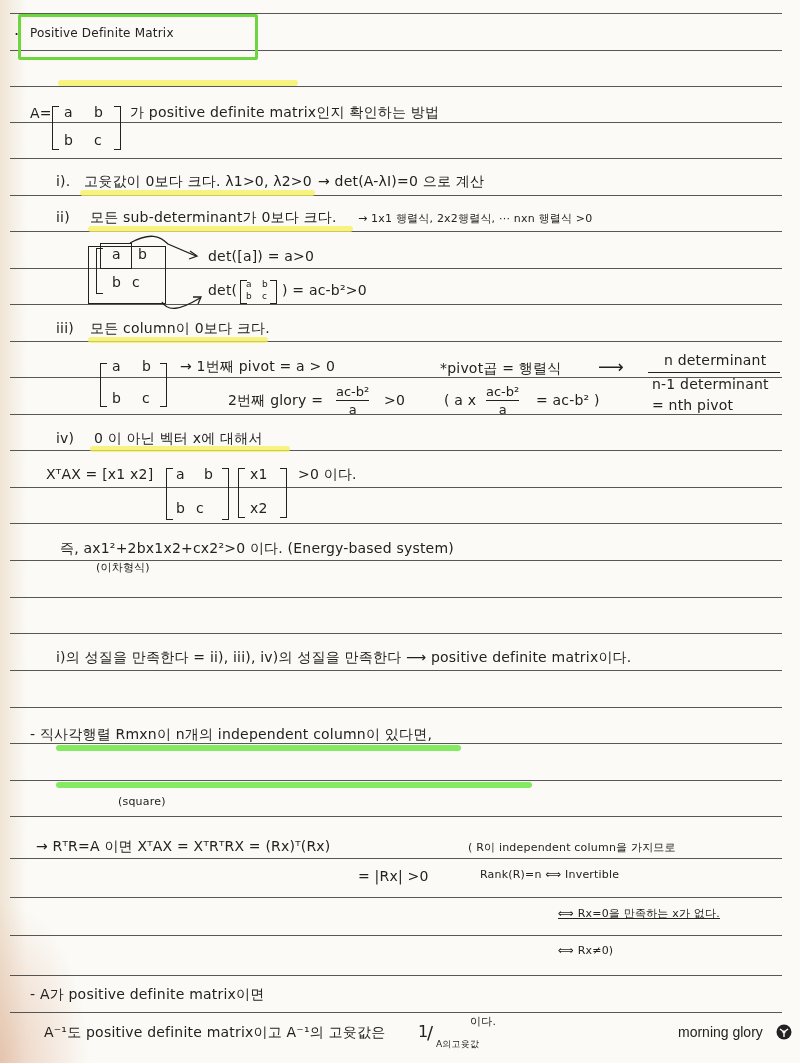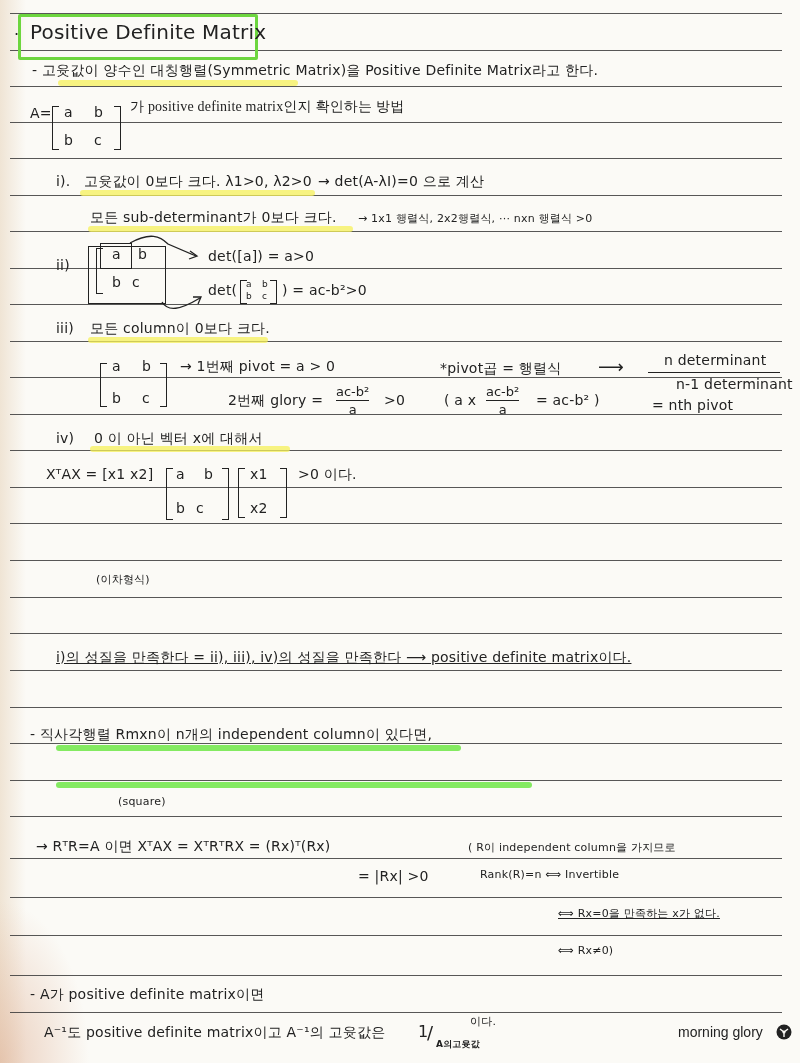--- a/index.html
+++ b/index.html
@@ -78,41 +78,40 @@
   <div class="rule" style="top:780px"></div>
   <div class="rule" style="top:816px"></div>
   <div class="rule" style="top:858px"></div>
   <div class="rule" style="top:897px"></div>
   <div class="rule" style="top:935px"></div>
   <div class="rule" style="top:975px"></div>
   <div class="rule" style="top:1012px"></div>
 
   <div class="title-box"></div>
   <div class="txt" style="left:14px;top:25px;font-size:16px;">·</div>
-  <div class="txt" style="left:30px;top:20px;font-size:20px;">Positive Definite Matrix</div>
+  <div class="txt" style="left:30px;top:26px;font-size:12px;">Positive Definite Matrix</div>
 
   <div class="hl-yellow" style="left:58px;top:80px;width:240px;"></div>
-  <div class="txt" style="left:32px;top:62px;">- 고윳값이 양수인 대칭행렬(Symmetric Matrix)을 Positive Definite Matrix라고 한다.</div>
 
   <div class="txt" style="left:30px;top:105px;">A=</div>
   <div class="bracket lbr" style="left:52px;top:106px;height:42px;"></div>
   <div class="txt" style="left:64px;top:104px;">a</div>
   <div class="txt" style="left:94px;top:104px;">b</div>
   <div class="txt" style="left:64px;top:132px;">b</div>
   <div class="txt" style="left:94px;top:132px;">c</div>
   <div class="bracket rbr" style="left:114px;top:106px;height:42px;"></div>
-  <div class="txt" style="left:130px;top:98px;font-family:Liberation Serif, serif;">가 positive definite matrix인지 확인하는 방법</div>
+  <div class="txt" style="left:130px;top:104px;">가 positive definite matrix인지 확인하는 방법</div>
 
   <div class="hl-yellow" style="left:80px;top:190px;width:235px;"></div>
   <div class="txt" style="left:56px;top:173px;">i).</div>
   <div class="txt" style="left:84px;top:173px;">고윳값이 0보다 크다. λ1&gt;0, λ2&gt;0</div>
   <div class="txt" style="left:318px;top:173px;">→ det(A-λI)=0 으로 계산</div>
 
   <div class="hl-yellow" style="left:88px;top:226px;width:265px;"></div>
-  <div class="txt" style="left:56px;top:209px;margin-top:48px;">ii)</div>
+  <div class="txt" style="left:56px;top:209px;">ii)</div>
   <div class="txt" style="left:90px;top:209px;">모든 sub-determinant가 0보다 크다.</div>
   <div class="txt small" style="left:358px;top:211px;">→ 1x1 행렬식, 2x2행렬식, ··· nxn 행렬식 &gt;0</div>
 
   <div class="box" style="left:88px;top:246px;width:76px;height:56px;"></div>
   <div class="box" style="left:100px;top:243px;width:30px;height:24px;"></div>
   <div class="bracket lbr" style="left:96px;top:248px;height:44px;"></div>
   <div class="txt" style="left:112px;top:246px;">a</div>
   <div class="txt" style="left:138px;top:246px;">b</div>
   <div class="txt" style="left:112px;top:274px;">b</div>
   <div class="txt" style="left:132px;top:274px;">c</div>
@@ -157,61 +156,62 @@
   <div class="frac" style="left:486px;top:384px;">
     <span>ac-b²</span>
     <span class="bar"></span>
     <span>a</span>
   </div>
   <div class="txt" style="left:536px;top:392px;">= ac-b² )</div>
 
   <div class="txt" style="left:598px;top:356px;font-size:18px;">⟶</div>
   <div class="txt" style="left:664px;top:352px;">n determinant</div>
   <div style="position:absolute;left:648px;top:372px;width:132px;border-top:1.3px solid #222;"></div>
-  <div class="txt" style="left:652px;top:376px;margin-left:24px;">n-1 determinant</div>
+  <div class="txt" style="left:652px;top:376px;">n-1 determinant</div>
   <div class="txt" style="left:652px;top:397px;">= nth pivot</div>
 
   <div class="hl-yellow" style="left:90px;top:446px;width:200px;"></div>
   <div class="txt" style="left:56px;top:430px;">iv)</div>
   <div class="txt" style="left:94px;top:430px;">0 이 아닌 벡터 x에 대해서</div>
 
   <div class="txt" style="left:46px;top:466px;">XᵀAX = [x1  x2]</div>
   <div class="bracket lbr" style="left:166px;top:468px;height:50px;"></div>
   <div class="txt" style="left:176px;top:466px;">a</div>
   <div class="txt" style="left:204px;top:466px;">b</div>
   <div class="txt" style="left:176px;top:500px;">b</div>
   <div class="txt" style="left:196px;top:500px;">c</div>
   <div class="bracket rbr" style="left:222px;top:468px;height:50px;"></div>
   <div class="bracket lbr" style="left:238px;top:468px;height:48px;"></div>
   <div class="txt" style="left:250px;top:466px;">x1</div>
   <div class="txt" style="left:250px;top:500px;">x2</div>
   <div class="bracket rbr" style="left:280px;top:468px;height:48px;"></div>
   <div class="txt" style="left:298px;top:466px;">&gt;0 이다.</div>
 
-  <div class="txt small" style="left:96px;top:572px;">(이차형식)</div>
-
-  <div class="txt" style="left:56px;top:649px;text-decoration:underline;">i)의 성질을 만족한다 = ii), iii), iv)의 성질을 만족한다 ⟶ positive definite matrix이다.</div>
+  <div class="txt" style="left:60px;top:540px;">즉, ax1²+2bx1x2+cx2²&gt;0 이다. (Energy-based system)</div>
+  <div class="txt small" style="left:96px;top:560px;">(이차형식)</div>
+
+  <div class="txt" style="left:56px;top:649px;">i)의 성질을 만족한다 = ii), iii), iv)의 성질을 만족한다 ⟶ positive definite matrix이다.</div>
 
   <div class="hl-green" style="left:56px;top:745px;width:405px;"></div>
   <div class="txt" style="left:30px;top:726px;">- 직사각행렬 Rmxn이 n개의 independent column이 있다면,</div>
   <div class="hl-green" style="left:56px;top:782px;width:476px;"></div>
   <div class="txt small" style="left:118px;top:795px;">(square)</div>
 
   <div class="txt" style="left:36px;top:838px;">→ RᵀR=A 이면   XᵀAX =  XᵀRᵀRX  = (Rx)ᵀ(Rx)</div>
   <div class="txt small" style="left:468px;top:840px;">( R이 independent column을 가지므로</div>
   <div class="txt" style="left:358px;top:868px;">= |Rx| &gt;0</div>
   <div class="txt small" style="left:480px;top:868px;">Rank(R)=n ⟺ Invertible</div>
   <div class="txt small" style="left:558px;top:906px;text-decoration:underline;">⟺ Rx=0을 만족하는 x가 없다.</div>
   <div class="txt small" style="left:558px;top:944px;">⟺ Rx≠0)</div>
 
   <div class="txt" style="left:30px;top:986px;">- A가 positive definite matrix이면</div>
   <div class="txt" style="left:44px;top:1024px;">A⁻¹도 positive definite matrix이고 A⁻¹의 고윳값은</div>
   <div class="txt" style="left:418px;top:1022px;font-size:16px;">1</div>
   <div class="txt" style="left:427px;top:1022px;font-size:18px;">/</div>
-  <div class="txt tiny" style="left:436px;top:1038px;font-weight:bold;">A의고윳값</div>
+  <div class="txt tiny" style="left:436px;top:1038px;">A의고윳값</div>
   <div class="txt small" style="left:470px;top:1014px;">이다.</div>
 
   <div class="logo" style="left:678px;top:1024px;">morning glory</div>
   <svg class="logo-icon" style="left:776px;top:1024px;" viewBox="0 0 16 16">
     <circle cx="8" cy="8" r="7.5" fill="#222"></circle>
     <path d="M4 5 L8 8 L12 5 M8 8 L8 13" stroke="#fbfaf6" stroke-width="1.4" fill="none"></path>
     <circle cx="8" cy="8" r="1.6" fill="#fbfaf6"></circle>
   </svg>
 </div>
 

